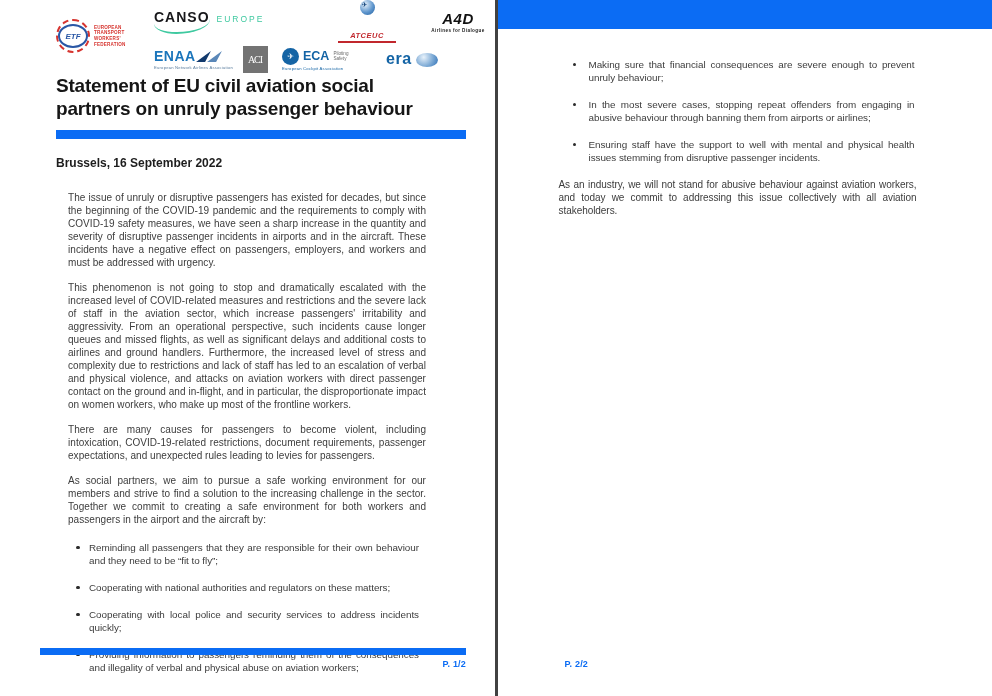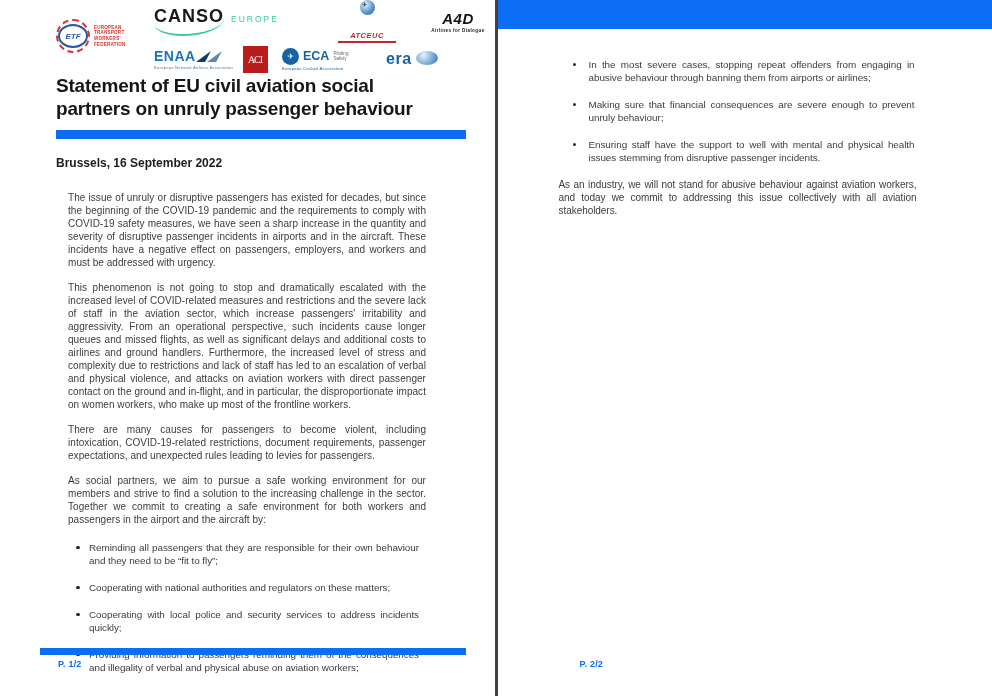--- a/index.html
+++ b/index.html
@@ -11,68 +11,68 @@
   
   .logos { display:flex; align-items:center; margin:11px 0 0 56px; height:50px; }
   .logo { display:flex; flex-direction:column; align-items:center; justify-content:center; }
   .etf-wrap { display:flex; align-items:center; margin-right:16px; }
   .etf-ring { width:34px; height:34px; border:2px dashed #d6342f; border-radius:50%; display:flex; align-items:center; justify-content:center; }
   .etf-inner { width:40px; height:24px; border:2px solid #2a57a5; border-radius:50%; display:flex; align-items:center; justify-content:center; font-size:8px; font-weight:bold; font-style:italic; color:#2a57a5; }
   .etf-caption { width:44px; margin-left:4px; font-size:4.6px; font-weight:bold; color:#d6342f; line-height:1.25; letter-spacing:.2px; }
   .logo-grid { display:flex; flex-direction:column; gap:3px; }
   .logo-row { display:flex; align-items:center; }
   .canso-block { display:flex; align-items:baseline; width:170px; }
-  .canso-main { font-size:18px; font-weight:800; letter-spacing:1px; color:#17171a; border-bottom:2.5px solid #3fc9a0; border-radius:0 0 60% 40%; padding-bottom:7px; }
+  .canso-main { font-size:14px; font-weight:800; letter-spacing:1px; color:#17171a; border-bottom:2.5px solid #3fc9a0; border-radius:0 0 60% 40%; padding-bottom:7px; }
   .canso-region { font-size:8.5px; color:#3fc9a0; letter-spacing:2px; margin-left:7px; }
   .atceuc-block { width:86px; align-items:center; }
   .globe { width:15px; height:15px; border-radius:50%; background:radial-gradient(circle at 35% 30%, #e8f2fb, #5f96cd 55%, #1d5d9e); position:relative; }
   .globe .plane { position:absolute; top:1px; left:2px; font-size:7px; color:#0e3e75; }
   .atceuc-name { font-size:7.5px; font-weight:800; font-style:italic; color:#c1272d; letter-spacing:.5px; margin-top:16px; }
   .atceuc-bar { width:58px; height:2px; background:#c1272d; margin-top:1px; }
   .a4d-block { width:96px; }
   .a4d-main { font-size:15px; font-weight:800; font-style:italic; color:#111; letter-spacing:.5px; }
   .a4d-caption { font-size:4.6px; font-weight:bold; color:#222; letter-spacing:.4px; margin-top:1px; }
   .enaa-block { width:86px; align-items:flex-start; }
   .enaa-line { display:flex; align-items:center;justify-content:space-between; }
   .enaa-main { font-size:14px; font-weight:800; color:#1b75bb; letter-spacing:.5px; }
   .enaa-swoosh { width:0; height:0; border-left:9px solid transparent; border-bottom:11px solid #123a6d; transform:skewX(-28deg); margin-left:3px; }
   .enaa-swoosh.s2 { border-bottom-color:#5a87b8; margin-left:2px; }
   .small-caption { font-size:4.2px; color:#5a7d9e; margin-top:1px; letter-spacing:.2px; }
   .aci-block { width:30px; margin-right:12px; }
-  .aci-box { width:25px; height:27px; background:#b91c1c; color:#fff; display:flex; align-items:center; justify-content:center; font-family:"Liberation Serif", serif; font-size:10px; letter-spacing:-1px; }
+  .aci-box { width:25px; height:27px; background:#737373; color:#fff; display:flex; align-items:center; justify-content:center; font-family:"Liberation Serif", serif; font-size:10px; letter-spacing:-1px; }
   .eca-block { width:96px; align-items:flex-start; margin-right:8px; }
   .eca-line { display:flex; align-items:center; }
   .eca-circle { width:17px; height:17px; border-radius:50%; background:#1464a5; color:#fff; font-size:8px; display:flex; align-items:center; justify-content:center; margin-right:4px; }
   .eca-main { font-size:12.5px; font-weight:800; color:#1464a5; }
   .eca-tagline { font-size:4.6px; color:#6a6a6a; margin-left:4px; width:22px; line-height:1.2; }
   .eca-caption { font-size:4.2px; color:#1464a5; margin-top:1px; letter-spacing:.2px; }
   .era-block { width:84px; align-items:flex-start; }
-  .era-line { display:flex; align-items:flex-start; }
+  .era-line { display:flex; align-items:flex-end; }
   .era-main { font-size:16px; font-weight:800; color:#1464a5; letter-spacing:.5px; line-height:1; }
   .era-globe { width:22px; height:14px; border-radius:50%; background:radial-gradient(circle at 35% 30%, #e8f2fb, #7aa8d4 55%, #2a6db5); margin-left:4px; }
 
   .doc-title { margin:13px 0 0 56px; width:370px; font-size:19px; line-height:23px; font-weight:bold; color:#161616; letter-spacing:-.2px; }
   .title-bar { margin:10px 0 0 56px; width:410px; height:9px; background:#0b6cf4; }
   .dateline { margin:17px 0 0 56px; font-size:12px; font-weight:bold; color:#1d1d1d; }
   .body-par { margin:12px 0 0 68px; width:358px; font-size:10px; line-height:13px; color:#3c3c3c; text-align:justify; letter-spacing:.05px; }
   .body-par.first { margin-top:21px; }
   .bullets { list-style:none; margin:15px 0 0 56px; }
   .bullets li { position:relative; padding-left:33px; width:363px; font-size:9.9px; line-height:13px; color:#3c3c3c; text-align:justify; margin-bottom:14px; letter-spacing:-.05px; }
   .bullets li .dot { position:absolute; left:20px; top:4.5px; width:3.5px; height:3.5px; border-radius:50%; background:#2b2b2b; }
-  .p1-footer { position:absolute; left:40px; bottom:27px; width:426px; }
+  .p1-footer { position:absolute; left:40px; bottom:27px; width:426px;text-align:right; }
   .footer-bar { width:100%; height:7px; background:#0b6cf4; }
   .page-label { margin:4px 0 0 18px; font-size:9px; font-weight:bold; color:#0b6cf4; letter-spacing:.2px; }
 
   
   .top-bar { width:100%; height:29px; background:#0b6cf4; }
   .page2 .bullets { margin:29px 0 0 61px; }
   .page2 .bullets li { padding-left:30px; width:356px; }
   .page2 .bullets li .dot { left:14px; }
   .closing-par { margin:13px 0 0 61px; width:358px; font-size:10px; line-height:13px; color:#3c3c3c; text-align:justify; letter-spacing:-.05px; }
-  .p2-footer { position:absolute; left:82px; bottom:27px; }
+  .p2-footer { position:absolute; left:67px; bottom:27px; }
   .p2-footer .page-label { margin:0; }
 </style>
 </head>
 <body>
 
 <div class="screen">
 
   <section class="page page1">
 
     <header class="logos">
@@ -151,22 +151,22 @@
       <div class="page-label">P. 1/2</div>
     </footer>
   </section>
 
   <div class="page-divider"></div>
 
   <section class="page page2">
     <div class="top-bar"></div>
 
     <ul class="bullets">
+      <li><span class="dot"></span><span>Making sure that financial consequences are severe enough to prevent unruly behaviour;</span></li>
       <li><span class="dot"></span><span>In the most severe cases, stopping repeat offenders from engaging in abusive behaviour through banning them from airports or airlines;</span></li>
-      <li><span class="dot"></span><span>Making sure that financial consequences are severe enough to prevent unruly behaviour;</span></li>
       <li><span class="dot"></span><span>Ensuring staff have the support to well with mental and physical health issues stemming from disruptive passenger incidents.</span></li>
     </ul>
 
     <p class="closing-par">As an industry, we will not stand for abusive behaviour against aviation workers, and today we commit to addressing this issue collectively with all aviation stakeholders.</p>
 
     <footer class="p2-footer">
       <div class="page-label">P. 2/2</div>
     </footer>
   </section>
 

